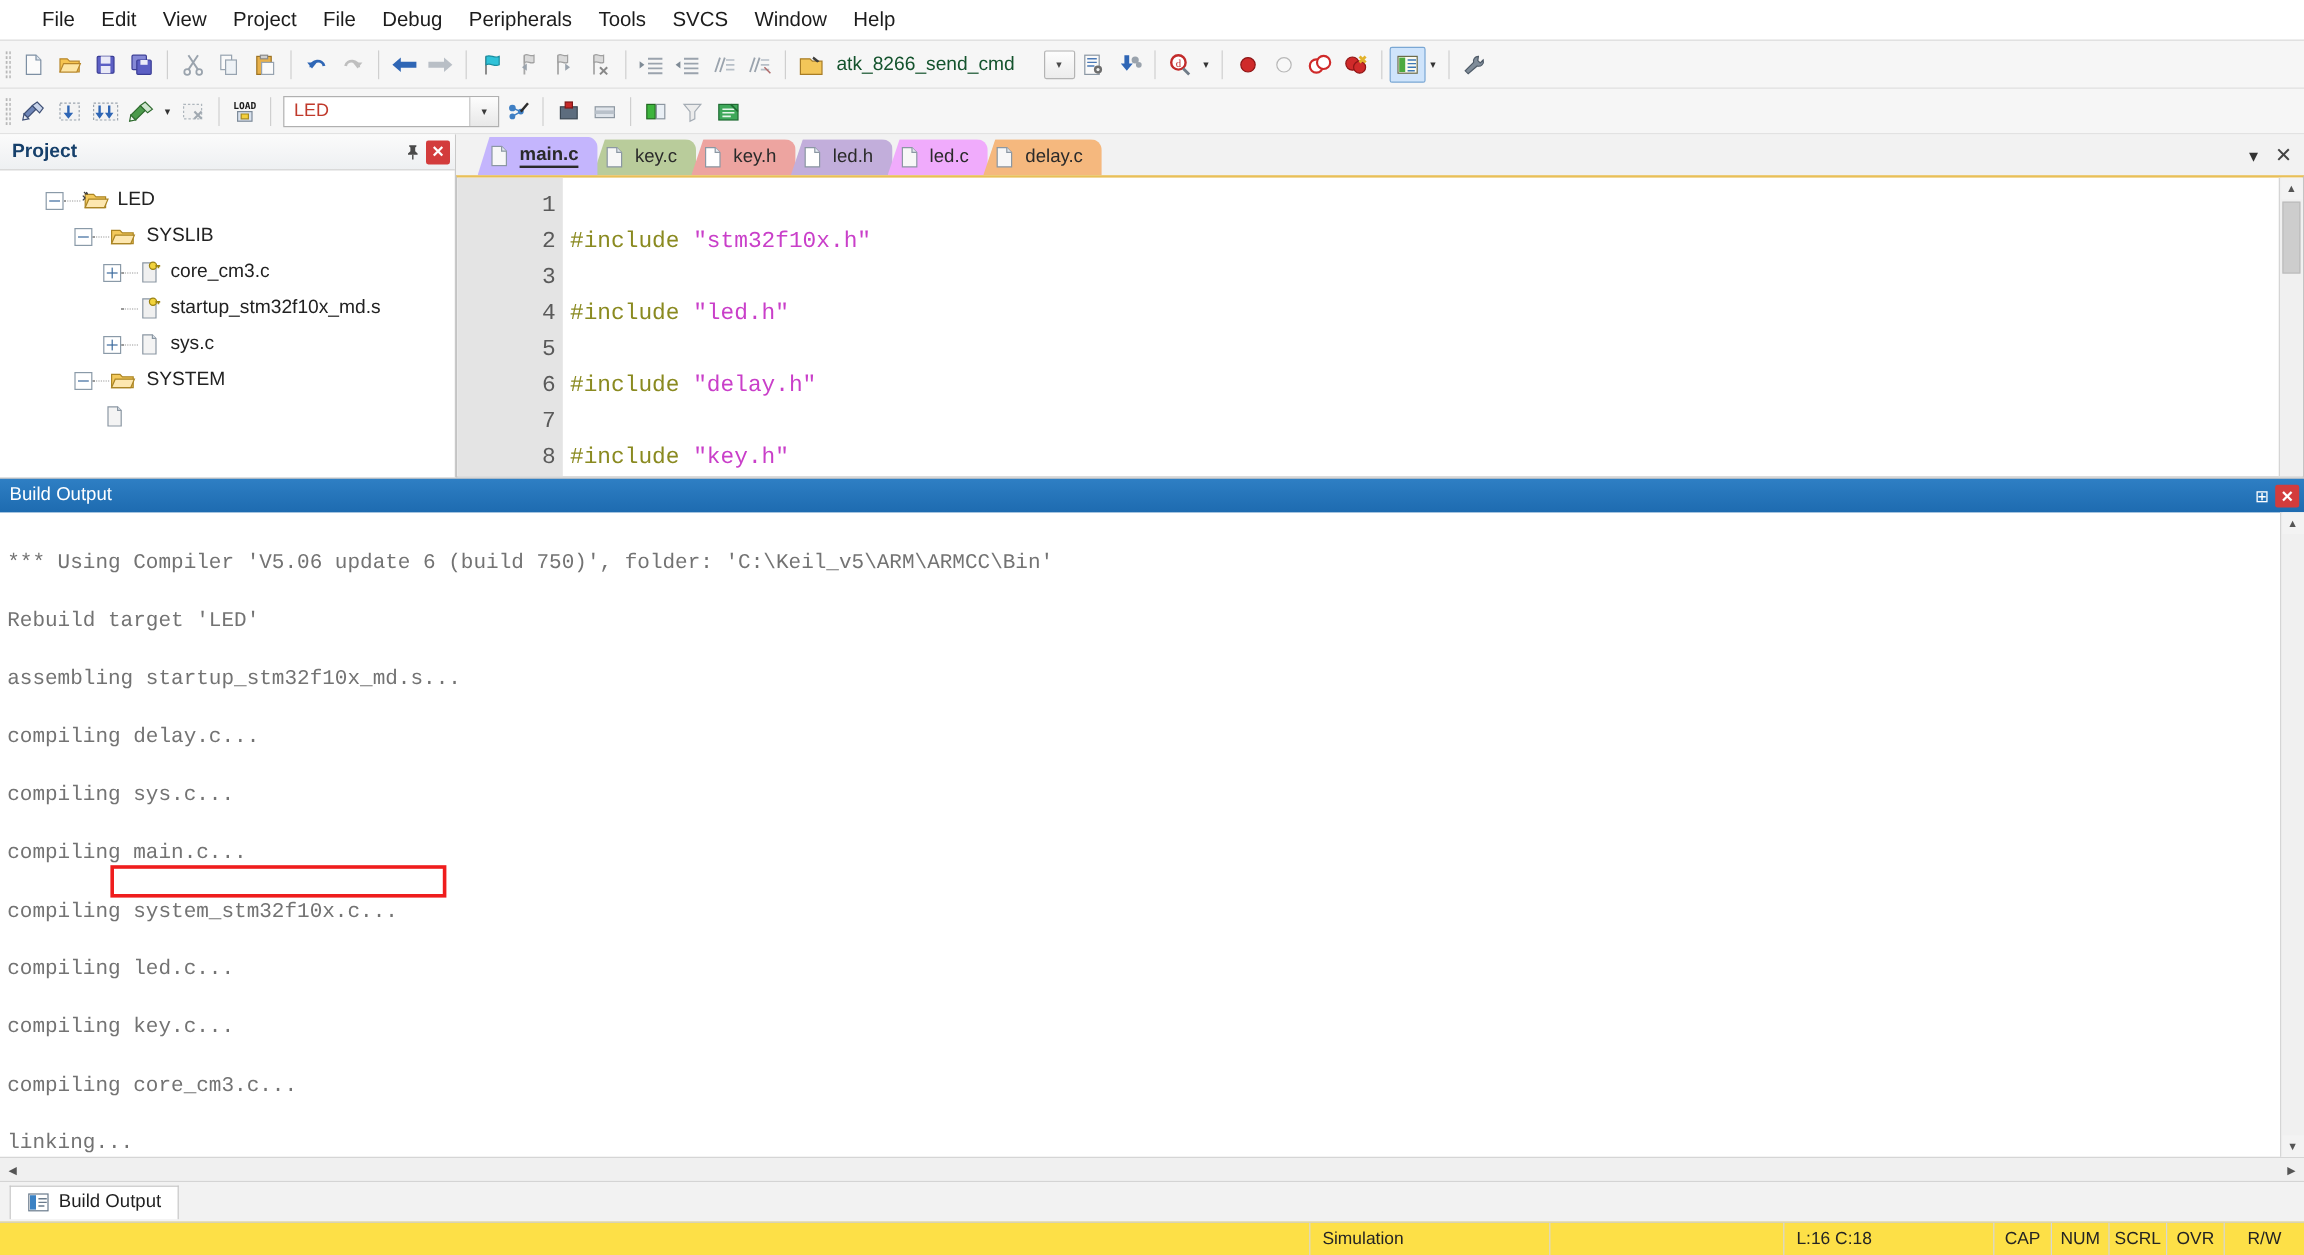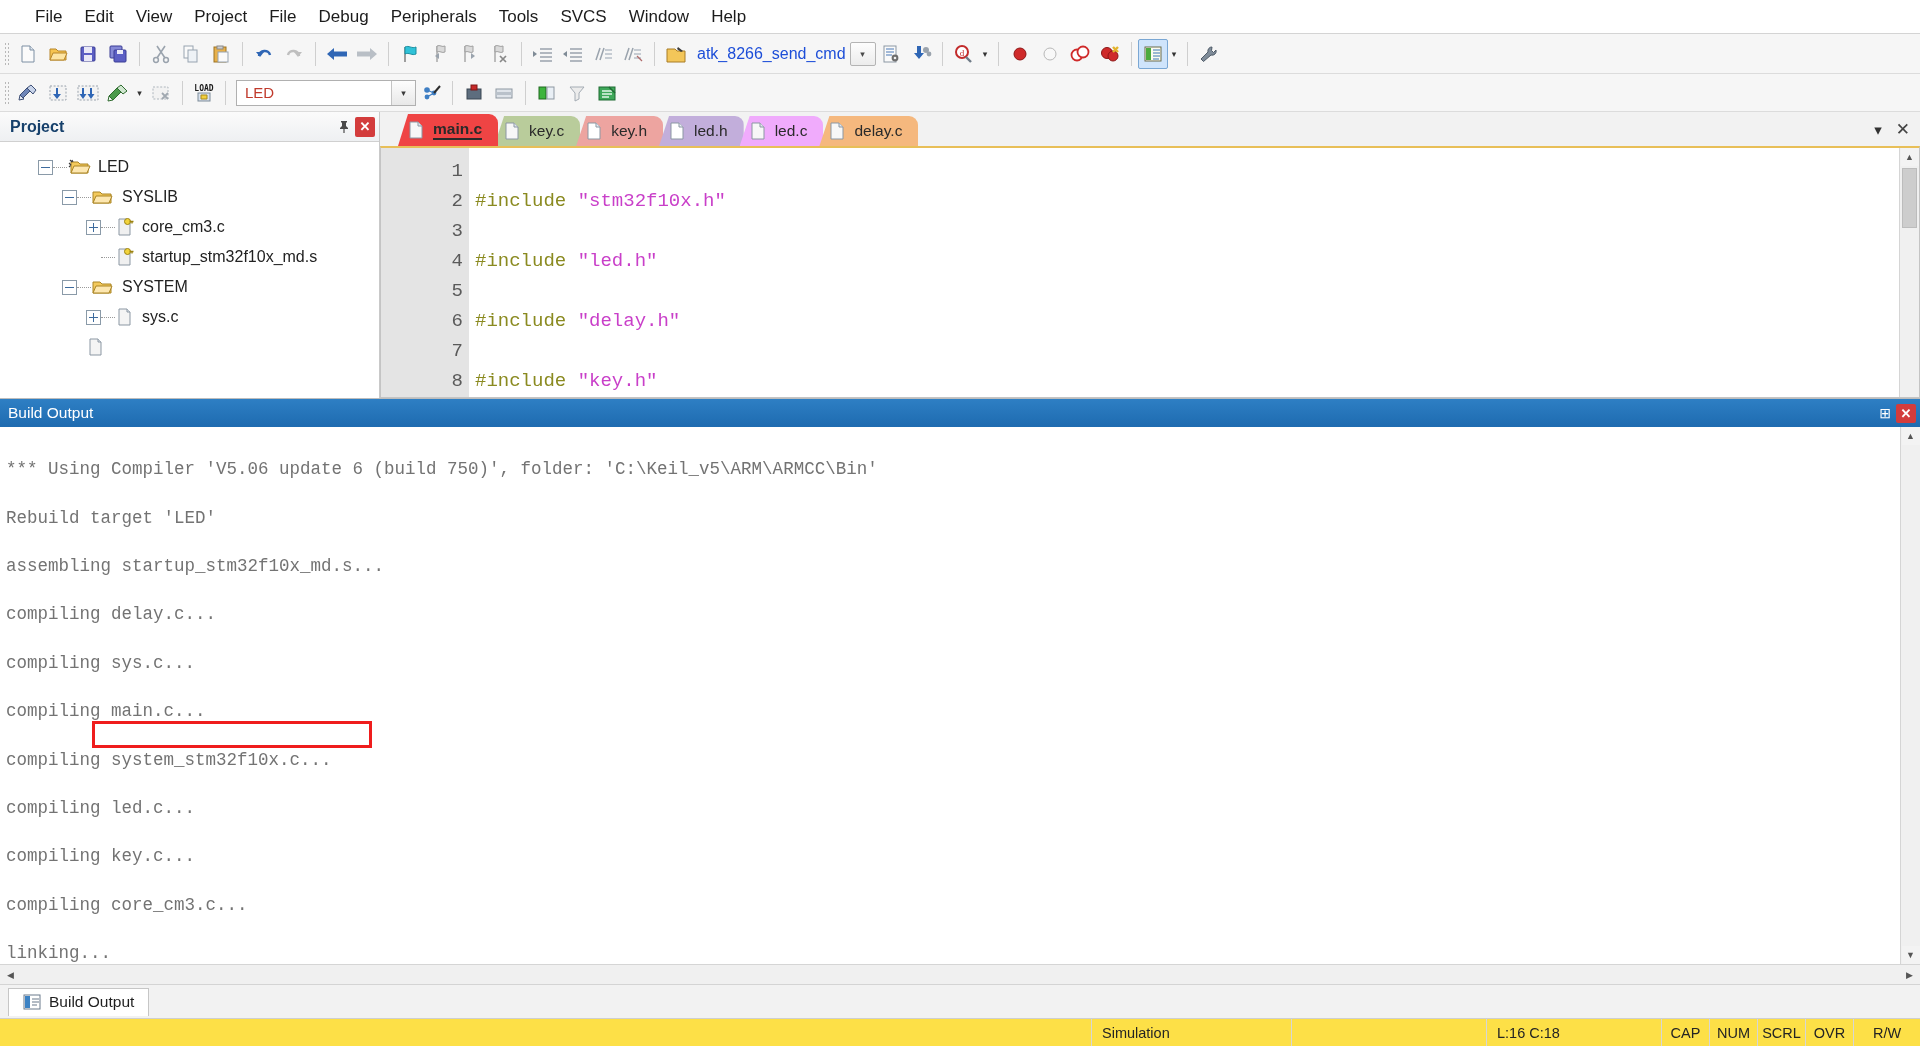--- a/index.html
+++ b/index.html
@@ -69,22 +69,22 @@
   .tb-arrow {
     width: 13px; height: 30px;
     display: flex; align-items: center; justify-content: center;
     font-size: 9px; color: #333;
     cursor: default;
     flex: 0 0 13px;
   }
 
   
   .proj-name {
-    font-size: 16px; color: #1d4ed8;
-    margin: 0 4px 0 6px;
+    font-size: 16px; color: #14532d;
+    margin: 0 24px 0 6px;
     white-space: nowrap;
   }
   .tb-combo-btn {
     width: 26px; height: 24px;
     border: 1px solid #b4b4b4;
     background: linear-gradient(#fdfdfd,#ececec);
     display: flex; align-items: center; justify-content: center;
     border-radius: 2px;
     cursor: default;
     flex: 0 0 26px;
@@ -818,69 +818,69 @@
                   <path d="M12 2v3h3" fill="#dfe5ec" stroke="#8b97a3"></path>
                   <circle cx="12.5" cy="4.5" r="3" fill="#f2d33c" stroke="#9c8311"></circle>
                   <path d="M14.5 4.5h4M17 4.5v2" stroke="#9c8311" stroke-width="1.4"></path>
                 </svg>
             </div>
             <div class="tlabel">startup_stm32f10x_md.s</div>
           </div>
 
 
           <div class="trow">
+            <div class="tgutter" style="padding-left:86px">
+              <div class="expander plus"></div>
+              <div class="dotline"></div>
+            </div>
+            <div class="tico">
+              <svg width="20" height="20" viewBox="0 0 20 20">
+                  <path d="M4 2h8l3 3v13H4z" fill="#f4f4f4" stroke="#8b97a3"></path>
+                  <path d="M12 2v3h3" fill="#dfe5ec" stroke="#8b97a3"></path>
+                </svg>
+            </div>
+            <div class="tlabel">sys.c</div>
+          </div>
+
+          <div class="trow">
             <div class="tgutter" style="padding-left:62px">
               <div class="expander"></div>
               <div class="dotline"></div>
             </div>
             <div class="tico">
               <svg width="24" height="20" viewBox="0 0 24 20">
                   <path d="M2 5h7l2 2h9v9H2z" fill="#f3c95c" stroke="#ab8524"></path>
                   <path d="M2 16l3-7h16l-3 7z" fill="#fde7b0" stroke="#ab8524"></path>
                 </svg>
             </div>
             <div class="tlabel">SYSTEM</div>
           </div>
 
           <div class="trow">
             <div class="tgutter" style="padding-left:86px">
-              <div class="expander plus"></div>
-              <div class="dotline"></div>
+              
+              
             </div>
             <div class="tico">
               <svg width="20" height="20" viewBox="0 0 20 20">
                   <path d="M4 2h8l3 3v13H4z" fill="#f4f4f4" stroke="#8b97a3"></path>
                   <path d="M12 2v3h3" fill="#dfe5ec" stroke="#8b97a3"></path>
                 </svg>
             </div>
-            <div class="tlabel">sys.c</div>
-          </div>
-
-          <div class="trow">
-            <div class="tgutter" style="padding-left:86px">
-              
-              
-            </div>
-            <div class="tico">
-              <svg width="20" height="20" viewBox="0 0 20 20">
-                  <path d="M4 2h8l3 3v13H4z" fill="#f4f4f4" stroke="#8b97a3"></path>
-                  <path d="M12 2v3h3" fill="#dfe5ec" stroke="#8b97a3"></path>
-                </svg>
-            </div>
 
           </div>
 
         </div>
       </div>
 
       <div class="editor-area">
 
         <div class="tabstrip">
 
-          <div class="tab active" style="background:#ef4444">
+          <div class="tab active" style="background:#c4b5fd">
             <span class="tabico">
               <svg width="16" height="18" viewBox="0 0 16 18">
                   <path d="M2 1h8l4 4v12H2z" fill="#f7f7f7" stroke="#8b97a3"></path>
                   <path d="M10 1v4h4" fill="#e0e6ec" stroke="#8b97a3"></path>
                 </svg>
             </span>
             <span class="tabname">main.c</span>
           </div>
 
           <div class="tab" style="background:#b9cc9b">

